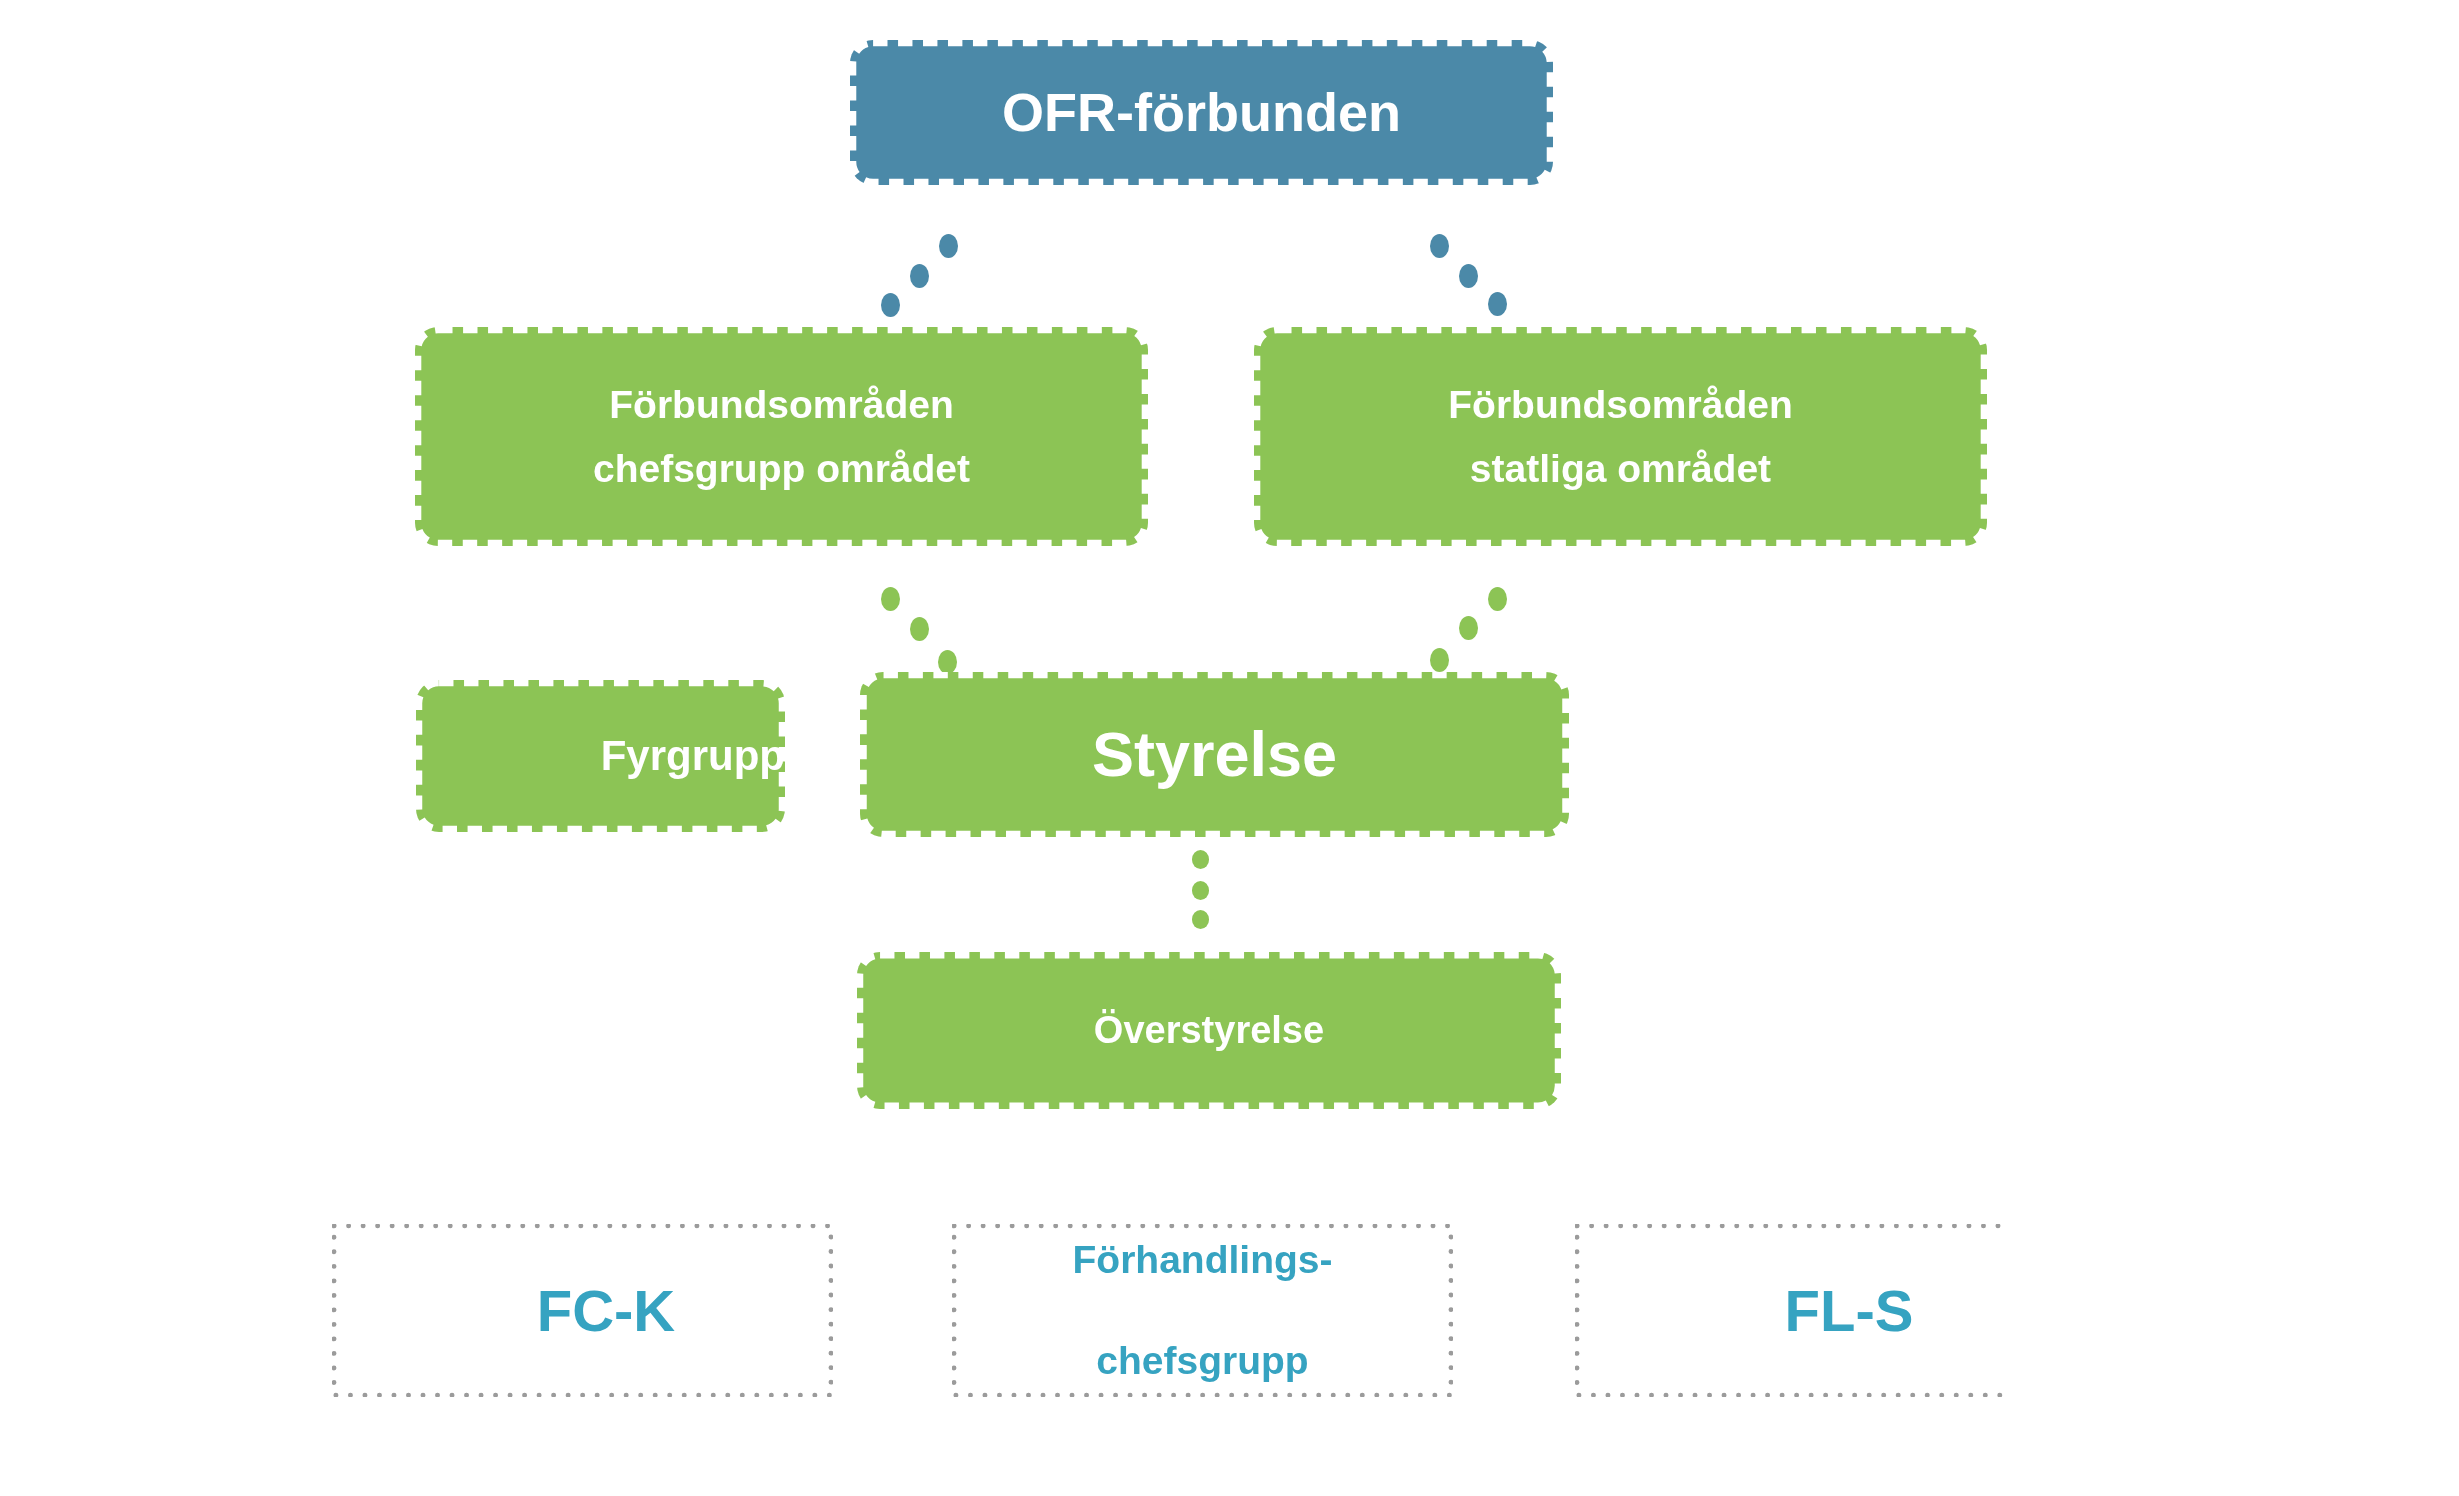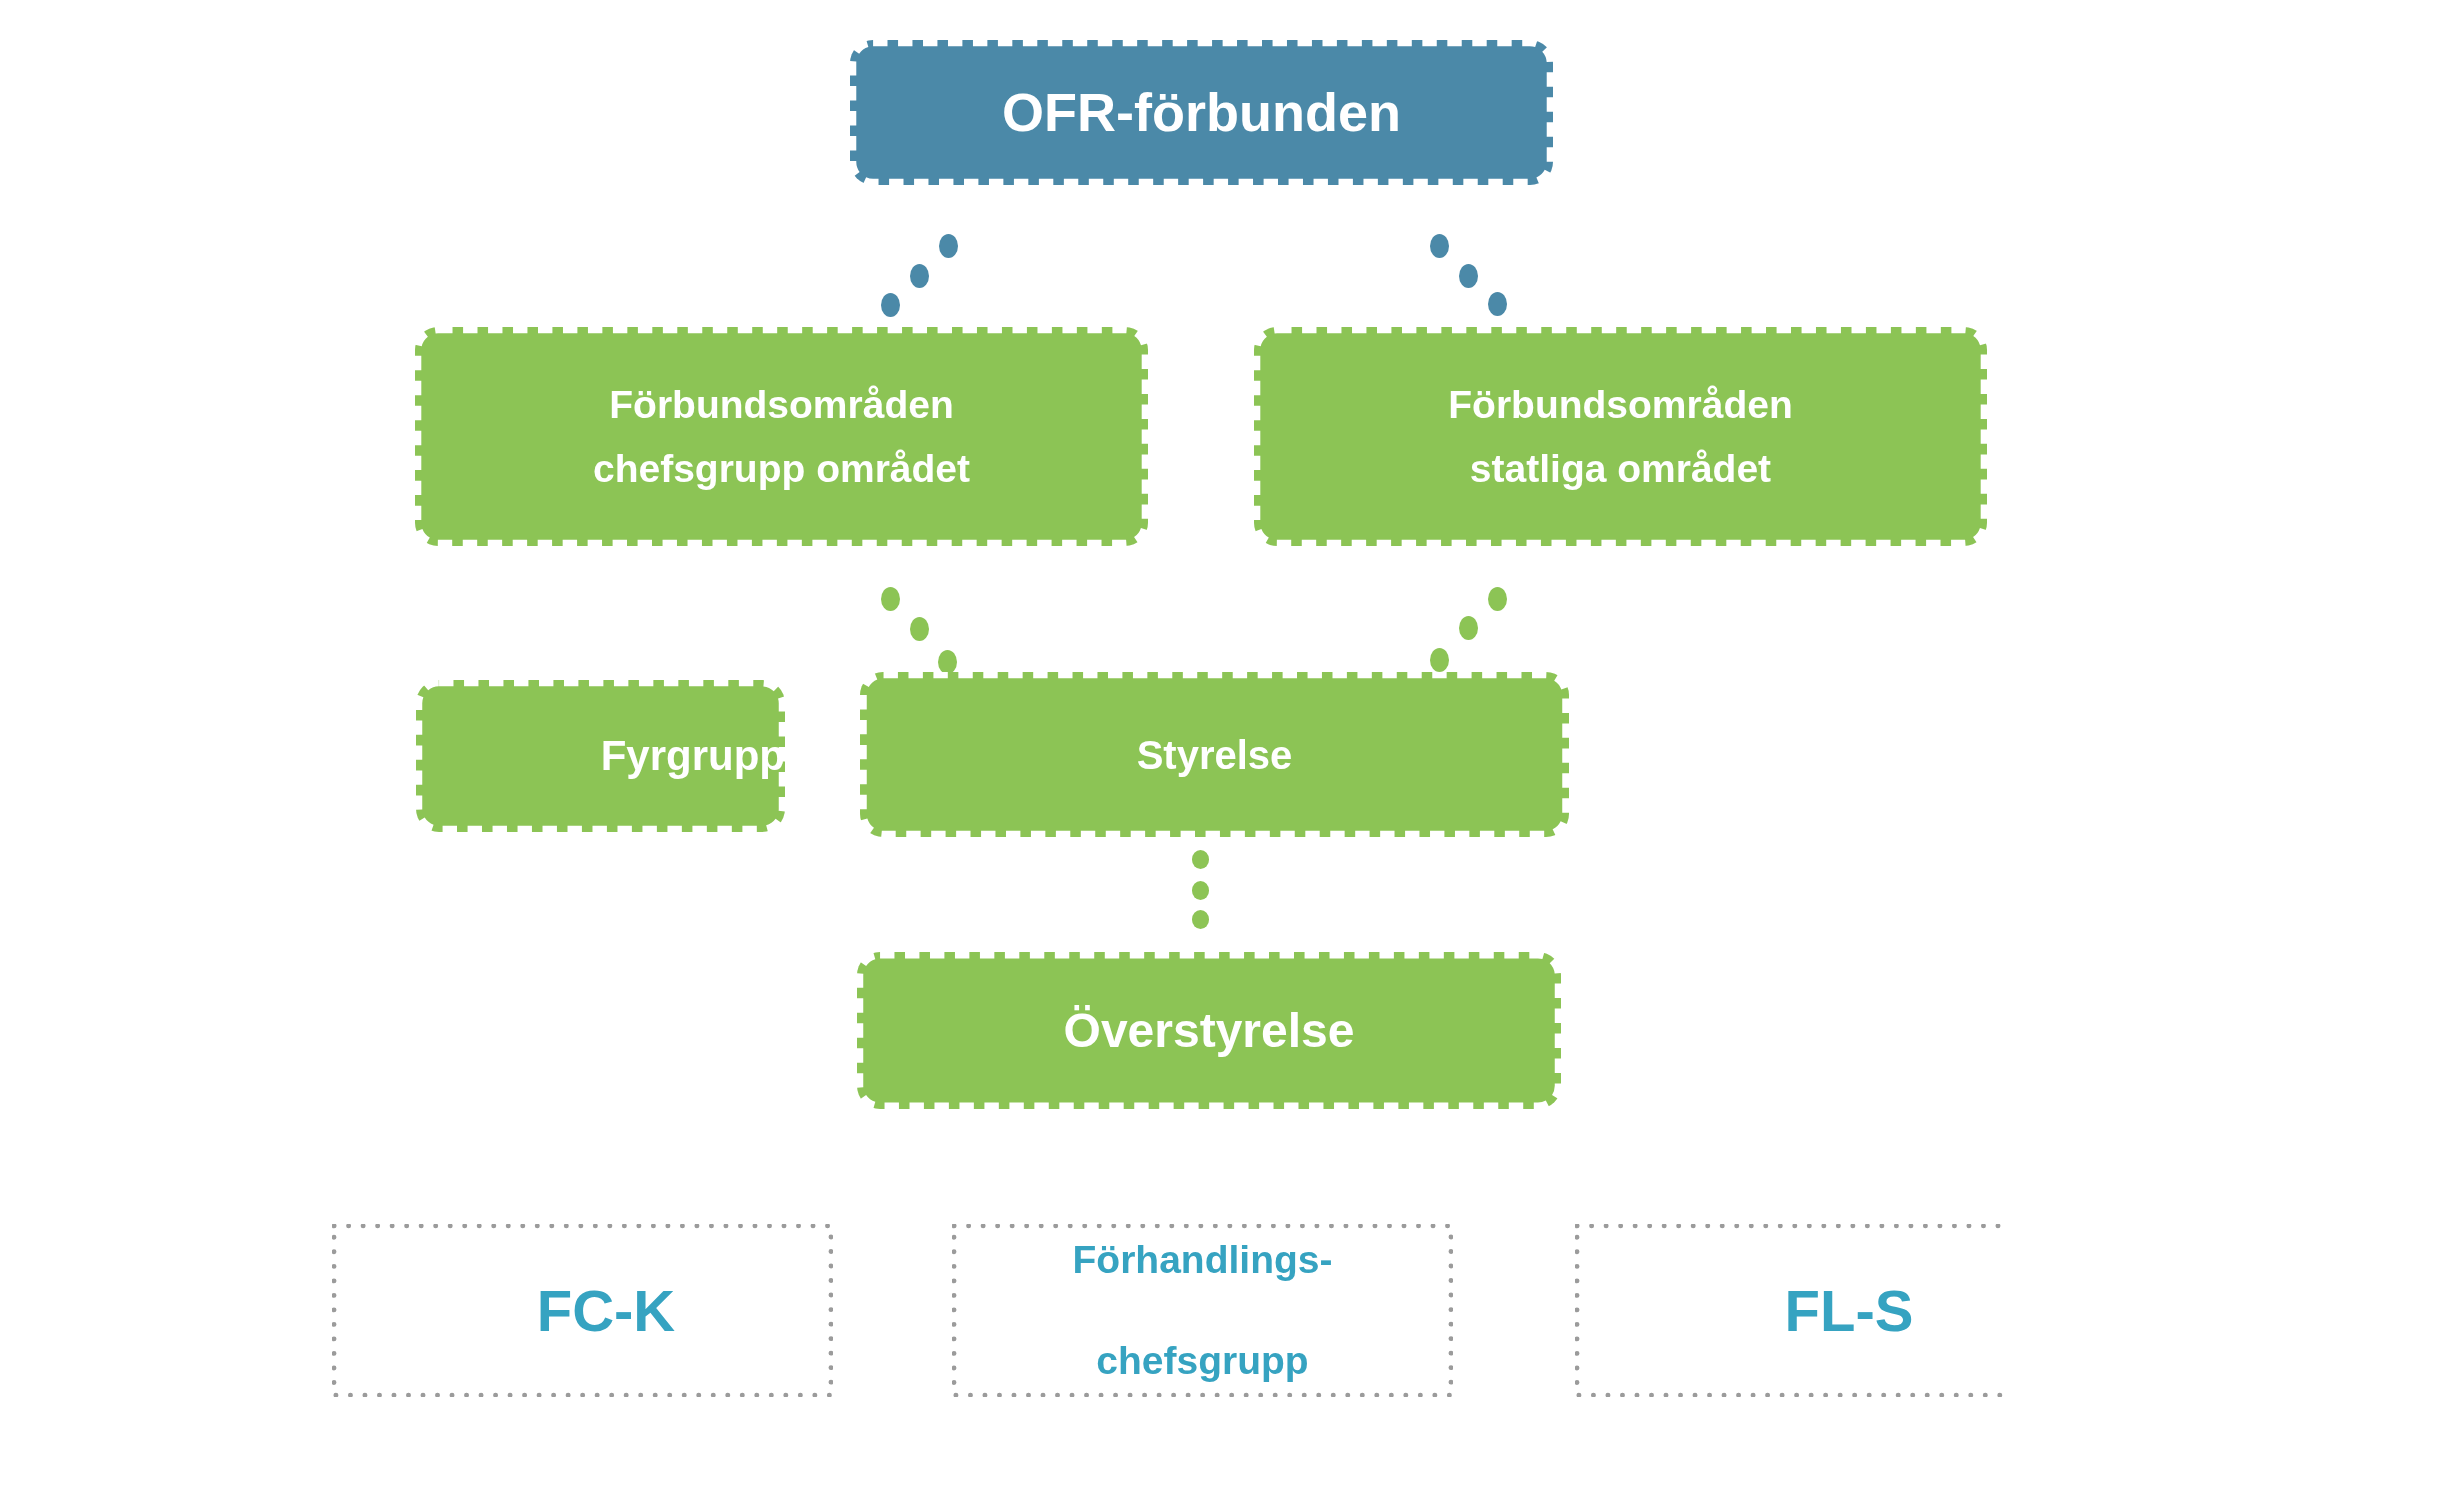--- a/index.html
+++ b/index.html
@@ -43,22 +43,22 @@
   
   .label{
     position:relative;
     font-weight:700;color:#ffffff;text-align:center;
     line-height:1.2;white-space:nowrap;
   }
   .label.two{display:flex;flex-direction:column;}
   .lbl-ofr{font-size:54px;}
   .lbl-area{font-size:39px;line-height:1.62;}
   .lbl-fyrgrupp{font-size:42px;}
-  .lbl-styrelse{font-size:40px;}
-  .lbl-overstyrelse{font-size:48px;}
+  .lbl-styrelse{font-size:63px;}
+  .lbl-overstyrelse{font-size:38px;}
   .label.teal{color:var(--teal,#36a3c1);}
   .lbl-sig{font-size:58px;margin-left:47px;}
   .lbl-fch{font-size:39px;line-height:1.45;gap:44px;}
   
   .pos-ofr        {left:850px; top:40px;  width:703px;height:145px;}
   .pos-kommunala  {left:415px; top:327px; width:733px;height:219px;}
   .pos-statliga   {left:1254px;top:327px; width:733px;height:219px;}
   .pos-fyrgrupp   {left:416px; top:680px; width:369px;height:152px;justify-content:flex-end;}
   .pos-styrelse   {left:860px; top:672px; width:709px;height:165px;}
   .pos-overstyrelse{left:857px;top:952px; width:704px;height:157px;}

